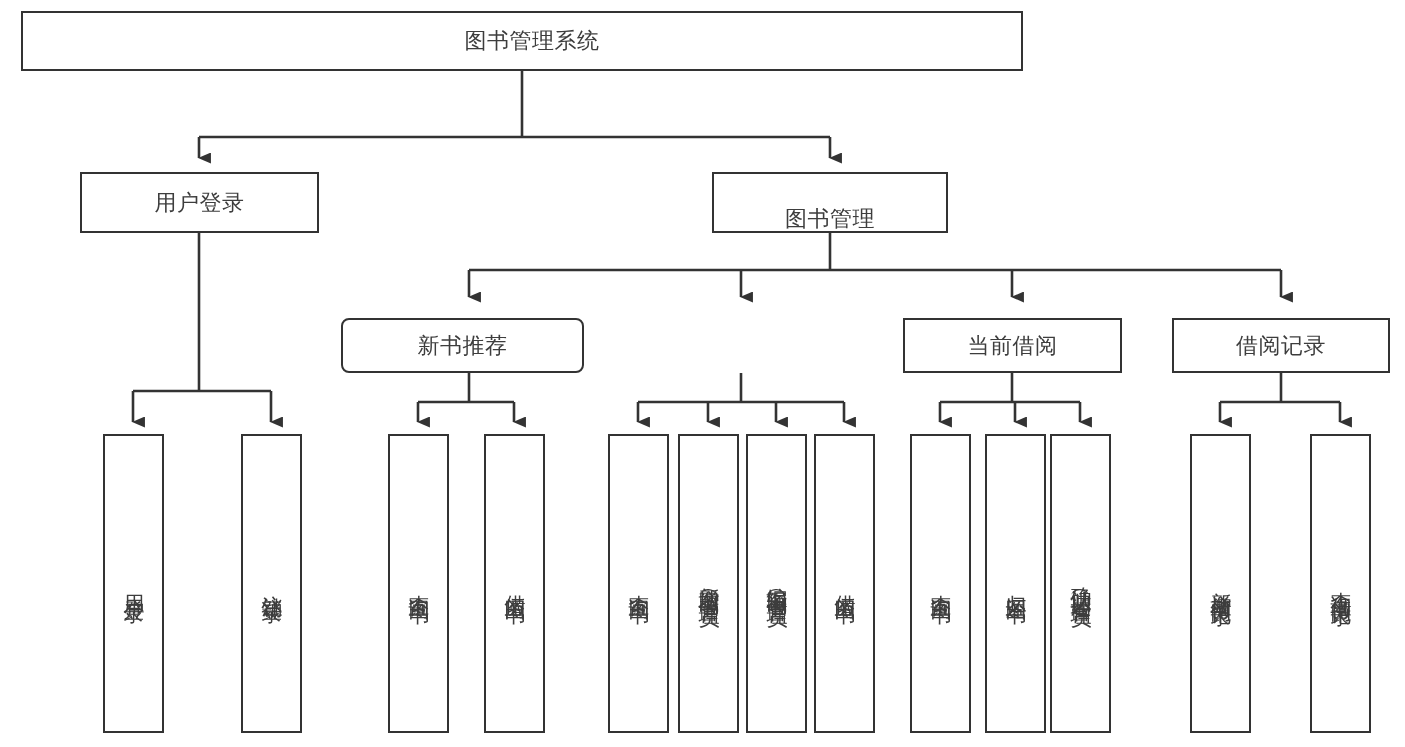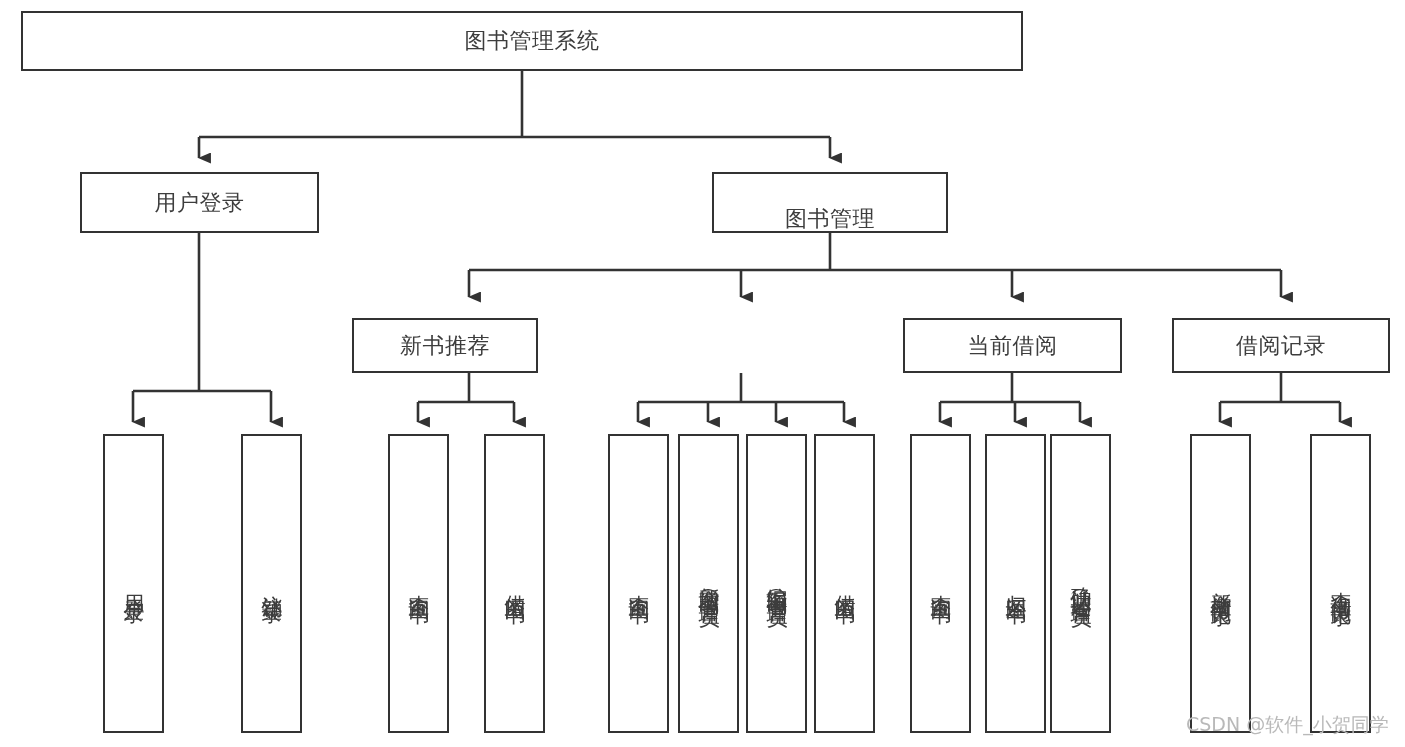--- a/index.html
+++ b/index.html
@@ -121,21 +121,21 @@
   </div>
 
   <div class="node" style="left:80px; top:172px; width:239px; height:61px;">
     <span class="node-label">用户登录</span>
   </div>
 
   <div class="node" style="left:712px; top:172px; width:236px; height:61px;align-items:flex-end;">
     <span class="node-label">图书管理</span>
   </div>
 
-  <div class="node" style="left:352px; top:318px; width:186px; height:55px;">
+  <div class="node" style="left:341px; top:318px; width:243px; height:55px;border-radius:8px;">
     <span class="node-label">新书推荐</span>
   </div>
 
 
   <div class="node" style="left:903px; top:318px; width:219px; height:55px;">
     <span class="node-label">当前借阅</span>
   </div>
 
   <div class="node" style="left:1172px; top:318px; width:218px; height:55px;">
     <span class="node-label">借阅记录</span>
@@ -186,15 +186,14 @@
   </div>
 
   <div class="node vertical" style="left:1190px; top:434px; width:61px; height:299px;">
     <span class="node-label">新增借阅记录</span>
   </div>
 
   <div class="node vertical" style="left:1310px; top:434px; width:61px; height:299px;">
     <span class="node-label">查询借阅记录</span>
   </div>
 
-  <div class="watermark">CSDN @软件_小贺同学</div>
 
 </div>
 
 </body></html>

